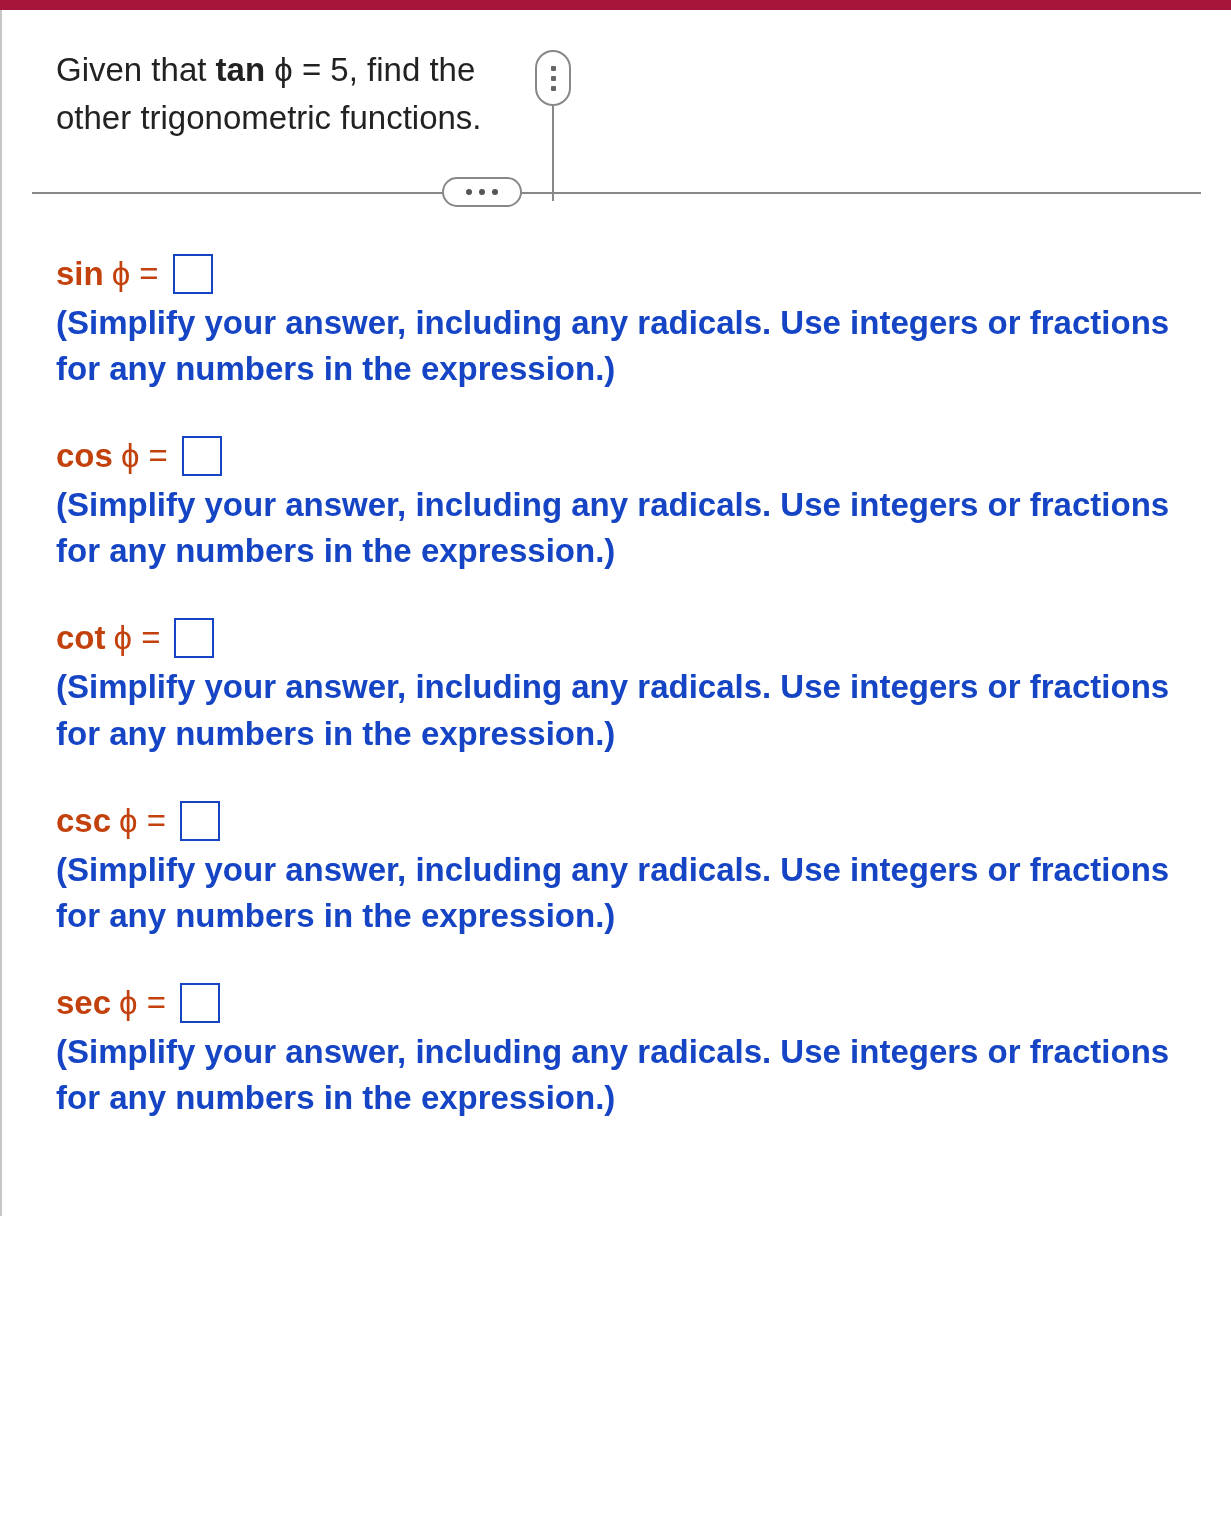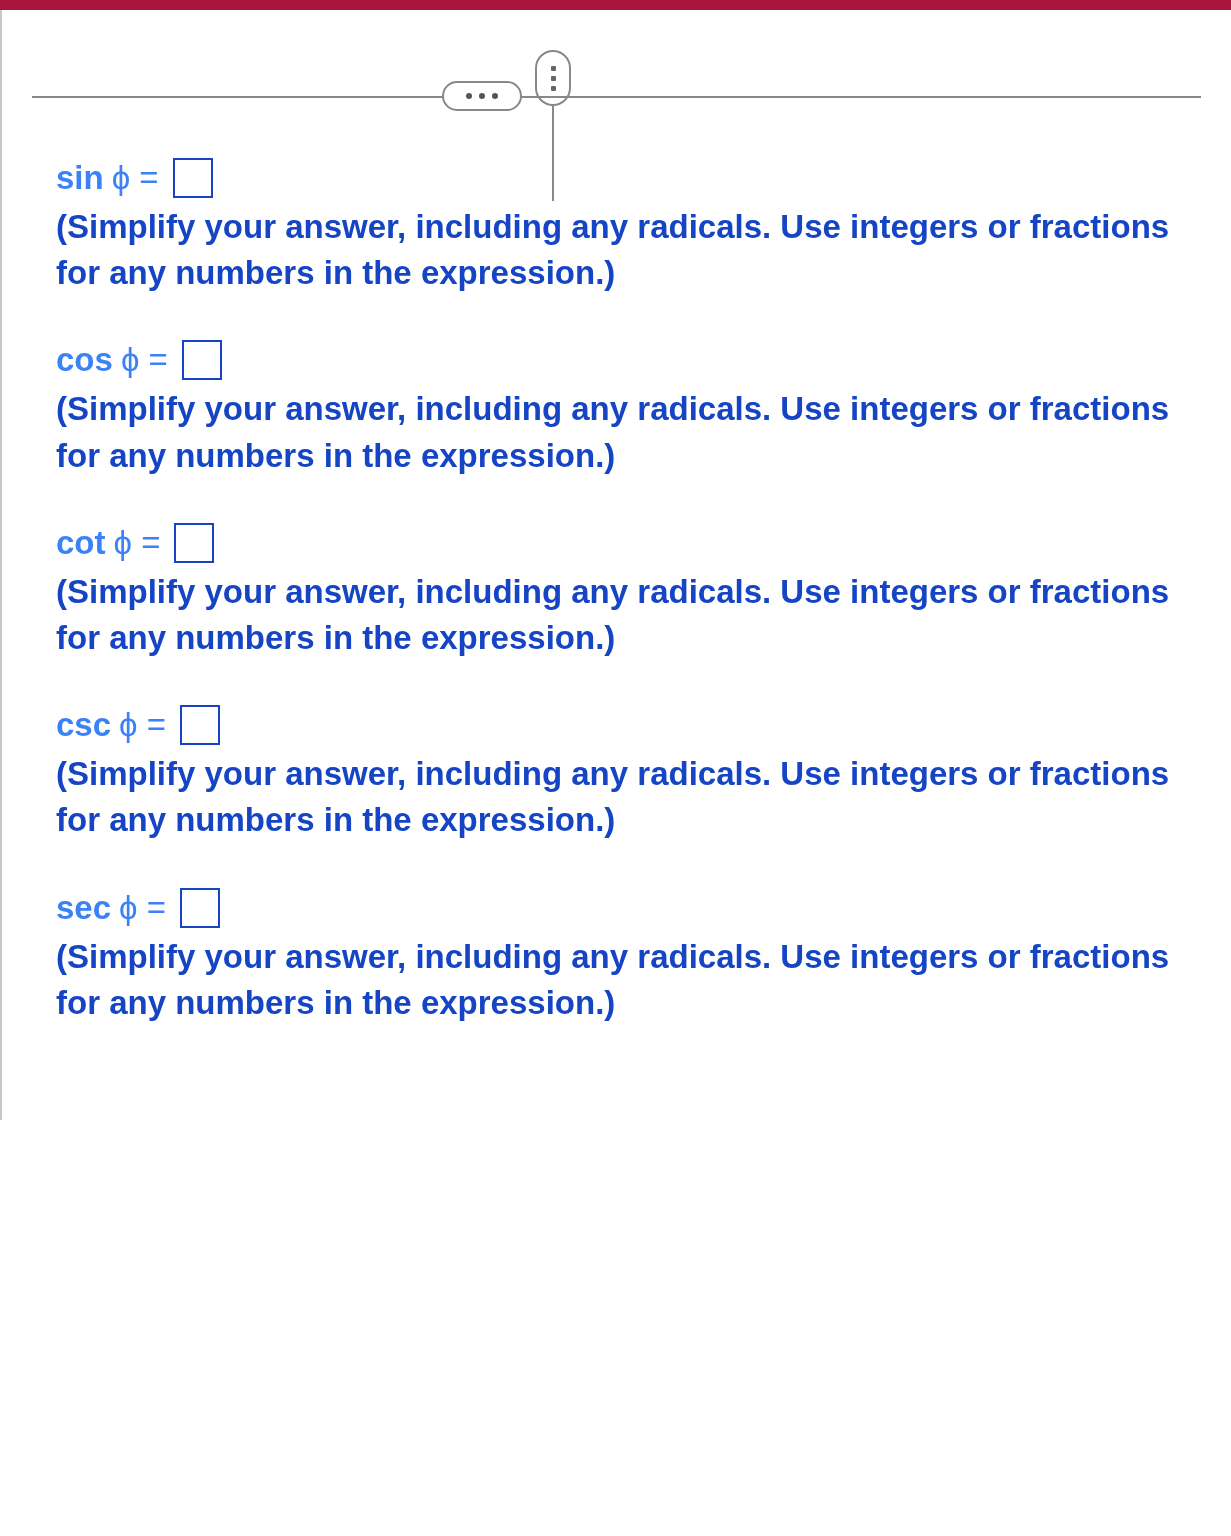--- a/index.html
+++ b/index.html
@@ -82,21 +82,21 @@
     width: 6px; height: 6px; background: #555; border-radius: 50%;
   }
   .answers {
     padding: 60px 30px 50px 54px;
   }
   .answer-block {
     margin-bottom: 44px;
   }
   .answer-label {
     font-size: 33px;
-    color: #3b82f6;
+    color: #c2410c;
     display: flex;
     align-items: center;
     gap: 8px;
   }
   .answer-label b { font-weight: bold; }
   .answer-input {
     width: 40px;
     height: 40px;
     border: 2.5px solid #1545c4;
     background: #fff;
@@ -112,20 +112,23 @@
   }
 </style>
 </head>
 <body>
 
 <div class="top-bar"></div>
 
 <div class="page">
 
   <div class="header-section">
+    <div class="question-text">
+      <span>Given that </span><b>tan</b><span> ϕ = 5</span><span>, find the other trigonometric functions.</span>
+    </div>
     <div class="pull-handle">
       <div class="pull-knob">
         <div class="dot"></div>
         <div class="dot"></div>
         <div class="dot"></div>
       </div>
       <div class="pull-stem"></div>
     </div>
   </div>
 

